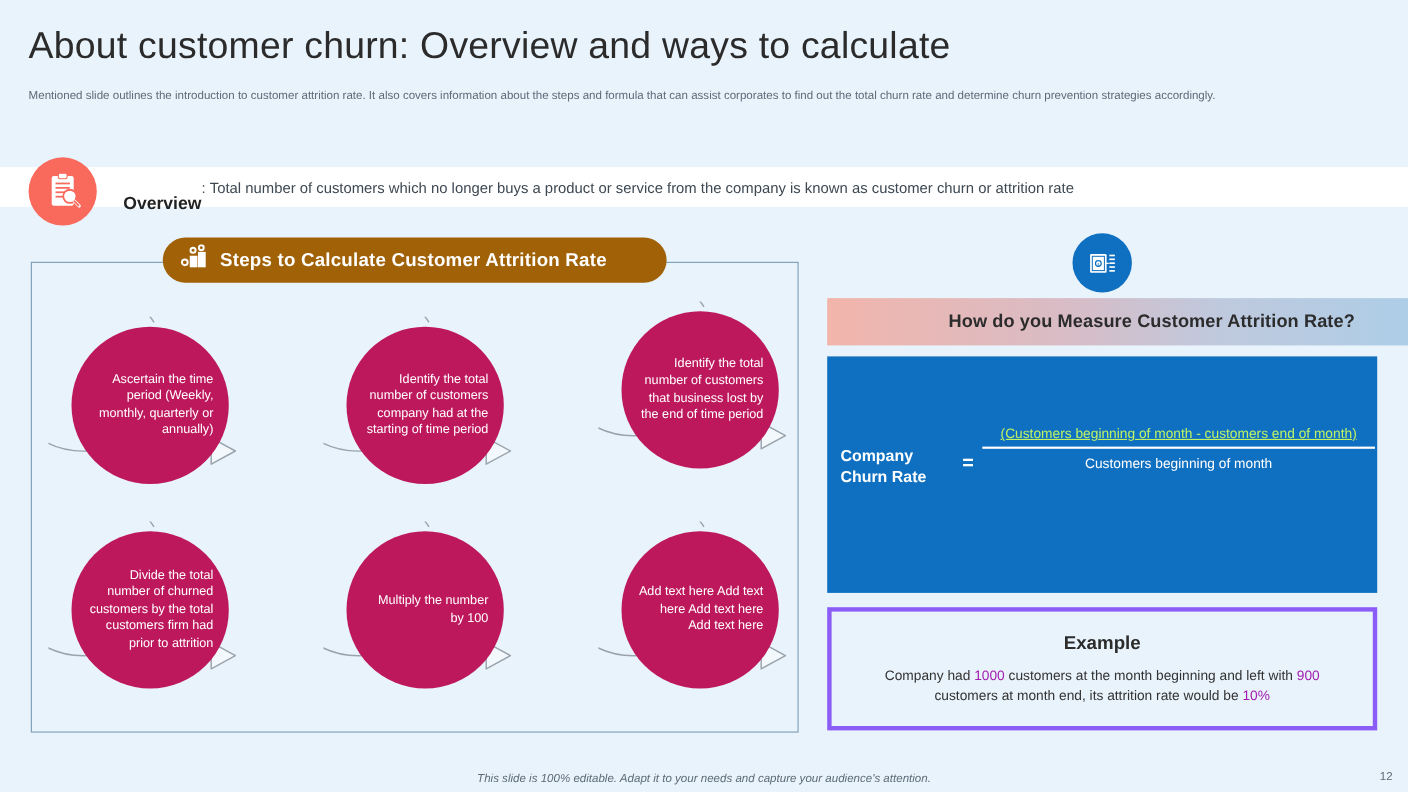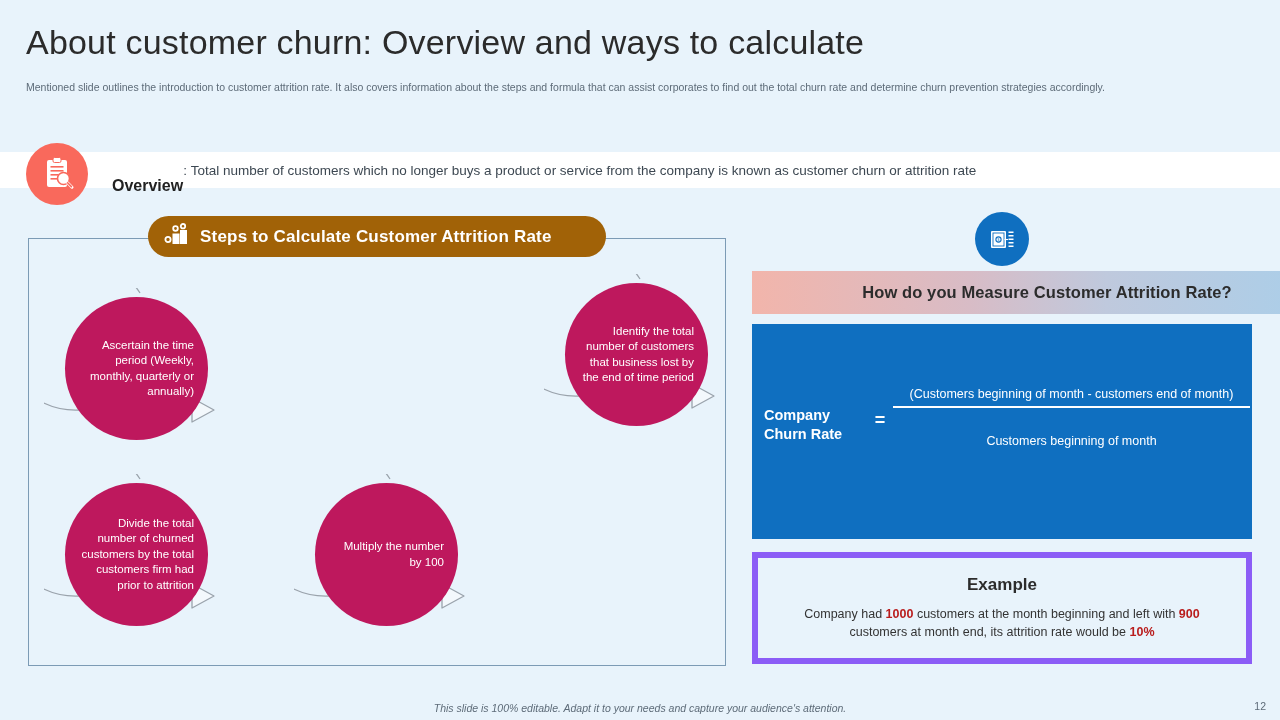--- a/index.html
+++ b/index.html
@@ -109,41 +109,41 @@
   .formula-label{
     width:115px;text-align:left;padding-left:12px;box-sizing:border-box;
     color:#fff;font-size:14.5px;font-weight:bold;line-height:19px;
     padding-top:20px;
   }
   .formula-eq{
     color:#fff;font-size:18px;font-weight:bold;padding-top:24px;width:26px;text-align:center;
   }
   .formula-frac{flex:1;padding-right:2px;}
   .frac-num{
-    color:#ffffff;font-size:12.5px;line-height:16px;text-align:center;padding:0 6px 4px 6px;
+    color:#bef264;font-size:12.5px;line-height:16px;text-align:center;padding:0 6px 4px 6px;text-decoration:underline;
   }
   .frac-bar{height:1.5px;background:#ffffff;width:100%;}
   .frac-den{
-    color:#fff;font-size:12.5px;line-height:16px;text-align:center;padding-top:5px;margin-top:20px;
+    color:#fff;font-size:12.5px;line-height:16px;text-align:center;padding-top:5px;
   }
   .example-box{
     position:absolute;left:752px;top:552px;
     width:500px;height:112px;
-    border:6px solid #8b5cf6;
+    border:4px solid #8b5cf6;
     box-sizing:border-box;
     display:flex;flex-direction:column;align-items:center;justify-content:center;
   }
   .example-title{
     font-size:17px;font-weight:bold;color:#2c2c2c;margin-bottom:10px;
   }
   .example-body{
     font-size:12.5px;line-height:18px;color:#333;text-align:center;
     padding:0 22px;
   }
-  .example-body b{font-weight:bold;color:#b91c1c;}
+  .example-body b{font-weight:normal;color:#a21caf;}
 
   
   .footer-note{
     position:absolute;left:0;top:702px;width:1280px;
     text-align:center;font-size:10.5px;color:#5d6b78;font-style:italic;
   }
   .footer-page{
     position:absolute;right:14px;top:700px;
     font-size:10.5px;color:#5d6b78;
   }
@@ -190,20 +190,27 @@
   </div>
 
   <div class="circle-wrap" style="left:44px;top:288px;">
     <svg class="circle-arc" width="200" height="160" viewBox="0 0 200 160" aria-hidden="true">
       <path d="M96 5 A76 76 0 1 0 36 122 L150 122" fill="none" stroke="#9aa3ac" stroke-width="1.3"></path>
       <path d="M148 110 L170 122 L148 134 Z" fill="#f3f8fc" stroke="#9aa3ac" stroke-width="1.3" stroke-linejoin="round"></path>
     </svg>
     <div class="circle">Ascertain the time period (Weekly, monthly, quarterly or annually)</div>
   </div>
 
+  <div class="circle-wrap" style="left:294px;top:288px;">
+    <svg class="circle-arc" width="200" height="160" viewBox="0 0 200 160" aria-hidden="true">
+      <path d="M96 5 A76 76 0 1 0 36 122 L150 122" fill="none" stroke="#9aa3ac" stroke-width="1.3"></path>
+      <path d="M148 110 L170 122 L148 134 Z" fill="#f3f8fc" stroke="#9aa3ac" stroke-width="1.3" stroke-linejoin="round"></path>
+    </svg>
+    <div class="circle">Identify the total number of customers company had at the starting of time period</div>
+  </div>
 
   <div class="circle-wrap" style="left:544px;top:274px;">
     <svg class="circle-arc" width="200" height="160" viewBox="0 0 200 160" aria-hidden="true">
       <path d="M96 5 A76 76 0 1 0 36 122 L150 122" fill="none" stroke="#9aa3ac" stroke-width="1.3"></path>
       <path d="M148 110 L170 122 L148 134 Z" fill="#f3f8fc" stroke="#9aa3ac" stroke-width="1.3" stroke-linejoin="round"></path>
     </svg>
     <div class="circle">Identify the total number of customers that business lost by the end of time period</div>
   </div>
 
   <div class="circle-wrap" style="left:44px;top:474px;">
@@ -215,20 +222,27 @@
   </div>
 
   <div class="circle-wrap" style="left:294px;top:474px;">
     <svg class="circle-arc" width="200" height="160" viewBox="0 0 200 160" aria-hidden="true">
       <path d="M96 5 A76 76 0 1 0 36 122 L150 122" fill="none" stroke="#9aa3ac" stroke-width="1.3"></path>
       <path d="M148 110 L170 122 L148 134 Z" fill="#f3f8fc" stroke="#9aa3ac" stroke-width="1.3" stroke-linejoin="round"></path>
     </svg>
     <div class="circle">Multiply the number by 100</div>
   </div>
 
+  <div class="circle-wrap" style="left:544px;top:474px;">
+    <svg class="circle-arc" width="200" height="160" viewBox="0 0 200 160" aria-hidden="true">
+      <path d="M96 5 A76 76 0 1 0 36 122 L150 122" fill="none" stroke="#9aa3ac" stroke-width="1.3"></path>
+      <path d="M148 110 L170 122 L148 134 Z" fill="#f3f8fc" stroke="#9aa3ac" stroke-width="1.3" stroke-linejoin="round"></path>
+    </svg>
+    <div class="circle">Add text here Add text here Add text here Add text here</div>
+  </div>
 
   <div class="measure-icon">
     <svg width="30" height="30" viewBox="0 0 30 30" aria-hidden="true">
       <rect x="4" y="7" width="15" height="17" rx="1" fill="#ffffff"></rect>
       <rect x="6" y="9" width="11" height="13" fill="none" stroke="#0f6fc0" stroke-width="0.9"></rect>
       <circle cx="11.5" cy="15.5" r="2.6" fill="none" stroke="#0f6fc0" stroke-width="1.1"></circle>
       <text x="11.5" y="17.4" font-size="3.6" fill="#0f6fc0" text-anchor="middle" font-family="'Liberation Sans', sans-serif">$</text>
       <rect x="21.5" y="7.5" width="5" height="1.5" fill="#ffffff"></rect>
       <rect x="21.5" y="11" width="5" height="1.5" fill="#ffffff"></rect>
       <rect x="21.5" y="14.5" width="5" height="1.5" fill="#ffffff"></rect>

